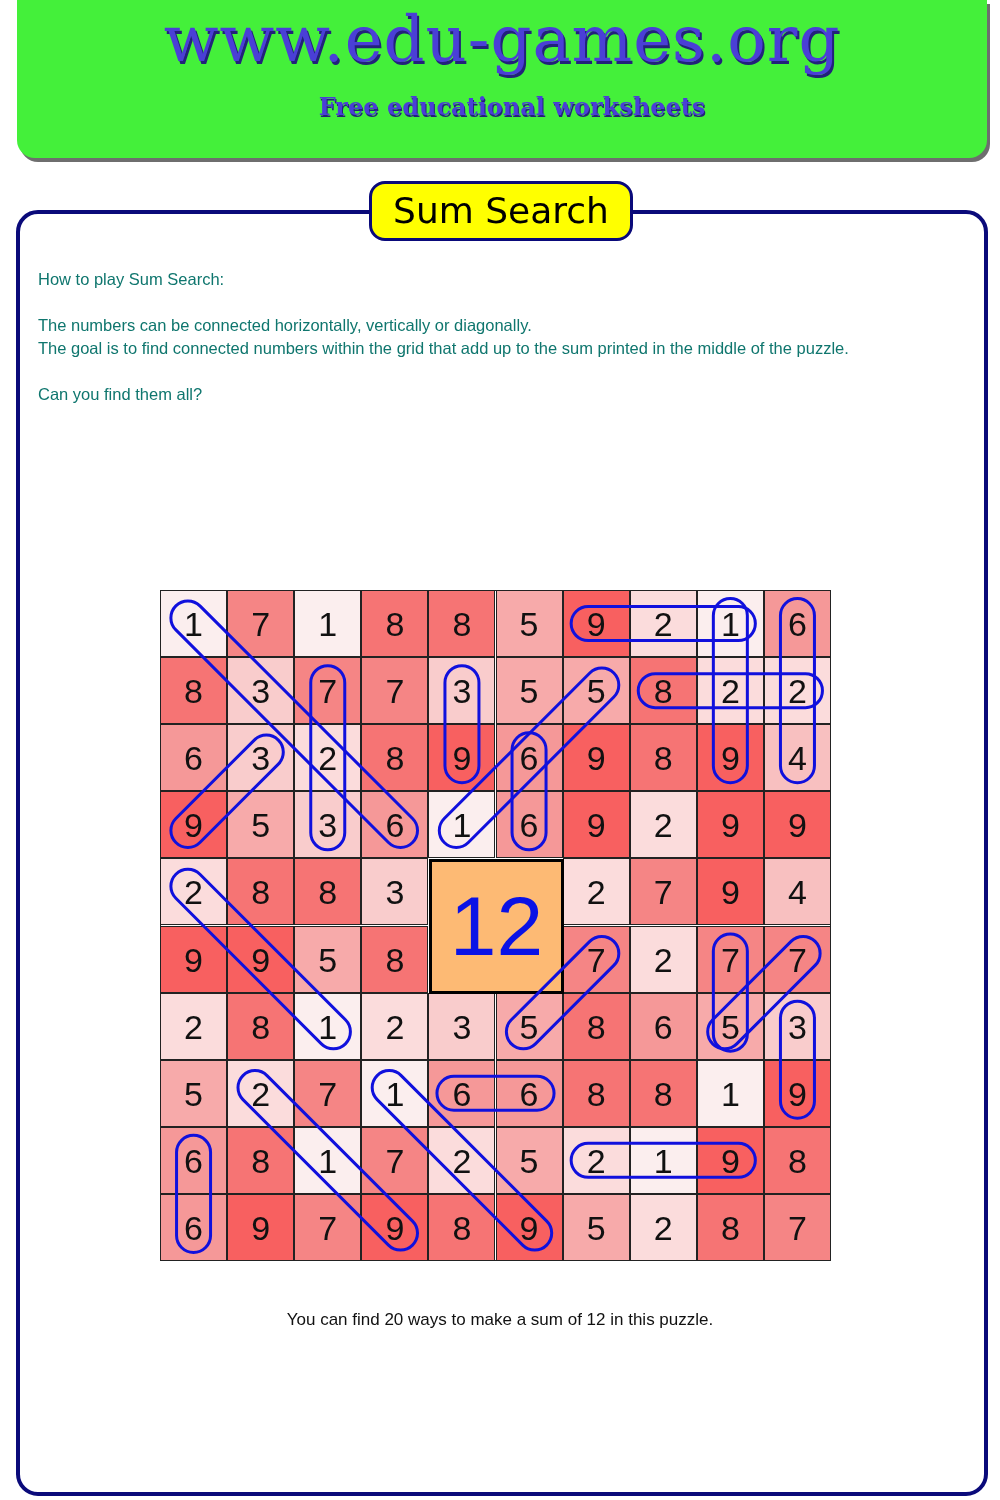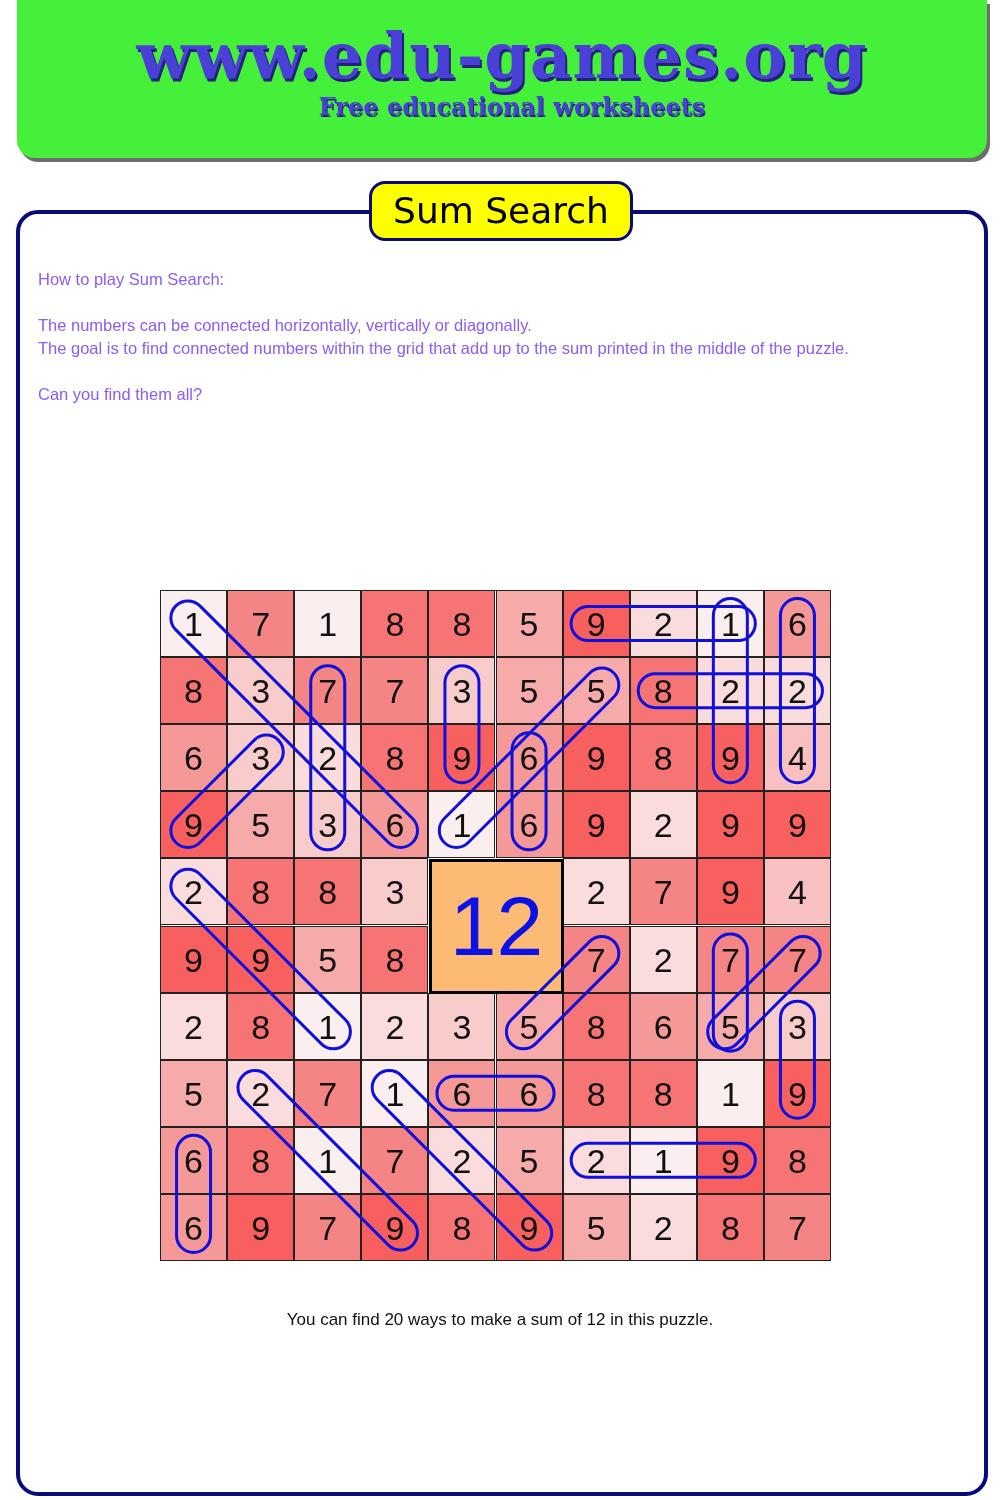--- a/index.html
+++ b/index.html
@@ -4,22 +4,22 @@
 <style>
   html, body { margin:0; padding:0; background:#ffffff; }
   body { width:1000px; height:1500px; position:relative; overflow:hidden; font-family:"Liberation Sans", sans-serif; }
 
   .banner {
     position:absolute; left:17px; top:0; width:970px; height:158px;
     background:#44f03a; border-radius:0 0 18px 18px;
     box-shadow:3px 4px 0 #6e6e6e;
   }
   .banner-title {
-    position:absolute; left:0; right:0; top:18px; text-align:center;
-    font-family:"DejaVu Serif", serif; font-weight:bold; font-size:64px;
+    position:absolute; left:0; right:0; top:2px; text-align:center;
+    font-family:"DejaVu Serif", serif; font-weight:normal; font-size:64px;
     color:#4a3fd6; letter-spacing:1px;
     text-shadow:2px 3px 0 #22227a;
   }
   .banner-sub {
     position:absolute; left:0; right:0; top:92px; text-align:center;
     font-family:"DejaVu Serif", serif; font-weight:bold; font-size:24px;
     color:#4a3fd6; text-shadow:1px 2px 0 #22227a;margin-left:20px;
   }
 
   .panel {
@@ -27,21 +27,21 @@
     border:4px solid #0a0a7a; border-radius:22px; background:#fff;
   }
   .title-pill {
     position:absolute; left:369px; top:181px; width:258px; height:54px;
     background:#ffff00; border:3px solid #0a0a7a; border-radius:16px;
     text-align:center; line-height:54px;
     font-family:"DejaVu Sans", sans-serif; font-size:36px; color:#000;
     z-index:3;
   }
 
-  .instructions { position:absolute; left:38px; top:268px; width:930px; font-size:16.5px; color:#8b5cf6; line-height:23px; }
+  .instructions { position:absolute; left:38px; top:268px; width:930px; font-size:16.5px; color:#0f766e; line-height:23px; }
   .instructions p { margin:0; }
   .gap { height:23px; }
 
   .grid {
     position:absolute; left:160px; top:590px; width:671px; height:671px;
     border:1px solid #222; box-sizing:border-box;
   }
   .cell {
     position:absolute; width:67.1px; height:67.1px; box-sizing:border-box;
     border:1px solid #222; text-align:center; line-height:66px;

